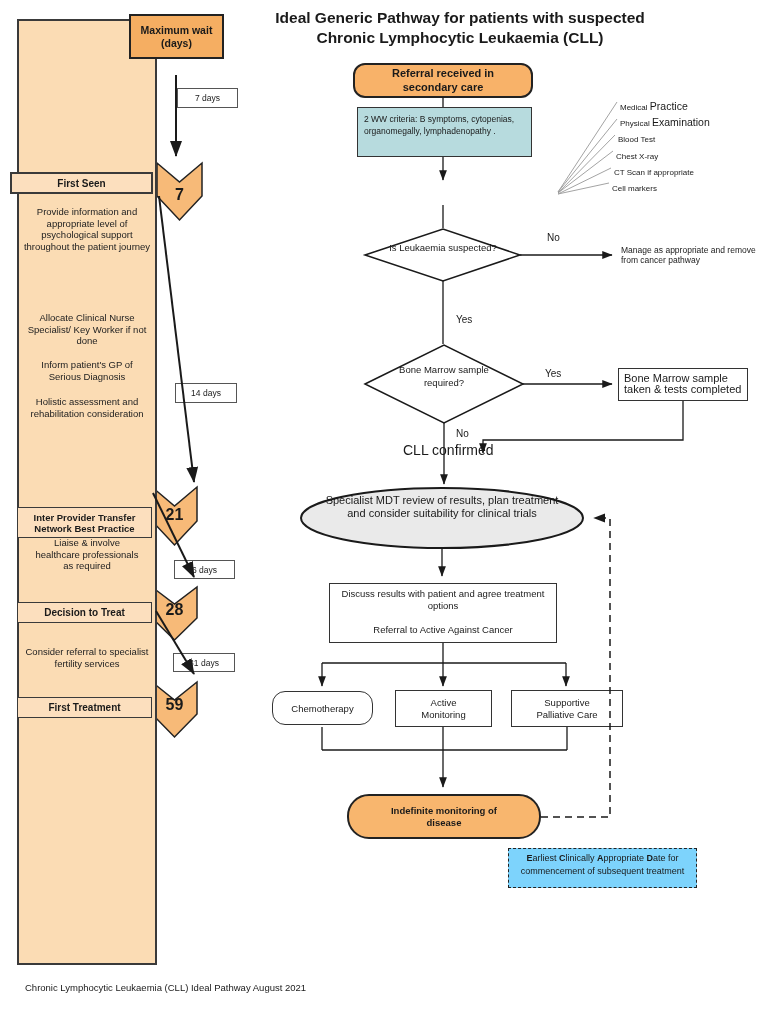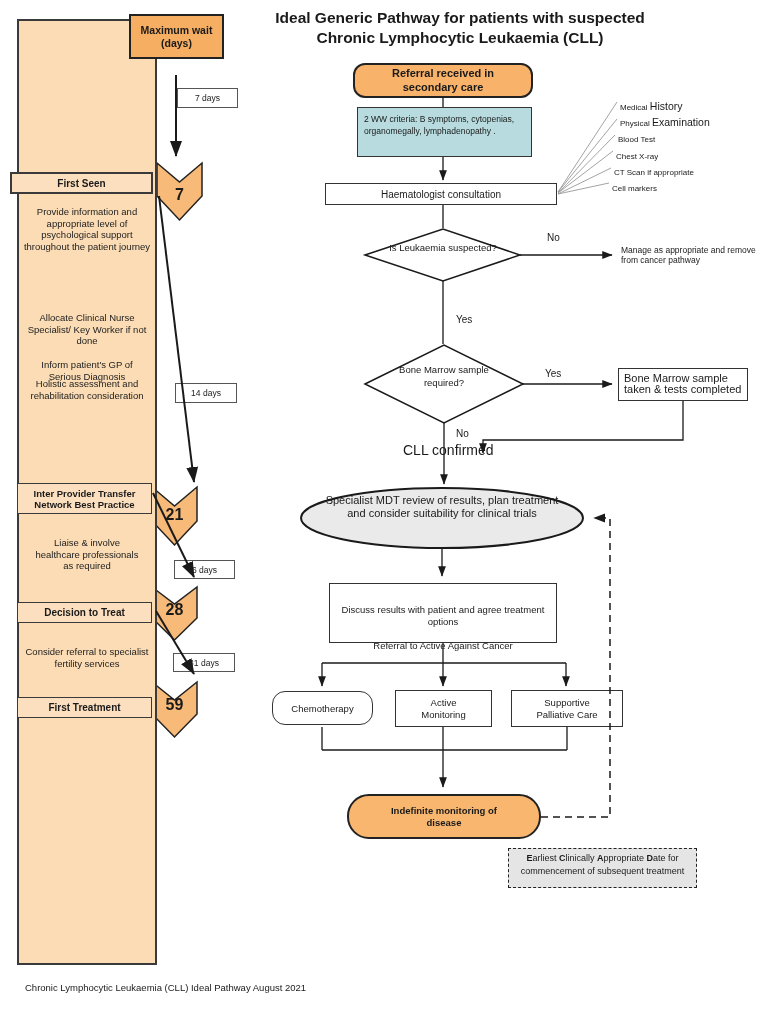--- a/index.html
+++ b/index.html
@@ -18,21 +18,21 @@
           align-items:center;justify-content:center;}
   .chevnum{font-weight:bold;font-size:16px;text-align:center;}
   
   .obox{background:#F8B269;border:2px solid #222;font-weight:bold;text-align:center;}
   .wbox{background:#fff;border:1.5px solid #333;text-align:center;}
   .teal{background:#B7DBDE;border:1.5px solid #333;font-size:8.5px;line-height:12px;
         text-align:left;padding:5px 6px;}
   .stadium{background:#F8B66E;border:2px solid #222;border-radius:22px;font-weight:bold;
            display:flex;align-items:center;justify-content:center;text-align:center;
            font-size:9.5px;line-height:12px;}
-  .dashedbox{background:#e5e5e5;border:1.5px dashed #222;font-size:9px;line-height:13px;
+  .dashedbox{background:#7dd3fc;border:1.5px dashed #222;font-size:9px;line-height:13px;
              text-align:center;padding:3px 4px;}
   .bseg{font-weight:bold;}
   .chk-pre{font-size:8px;}
   .chk-main{font-size:10.5px;}
 </style>
 </head>
 <body>
 
 <div id="canvas">
 
@@ -53,51 +53,49 @@
     <div>Ideal Generic Pathway for patients with suspected</div>
     <div>Chronic Lymphocytic Leukaemia (CLL)</div>
   </div>
 
   <div class="abs sidebar" style="left:17px;top:19px;width:140px;height:946px;"></div>
 
   <div class="abs band" style="left:10px;top:172px;width:143px;height:22px;font-size:10px;">First Seen</div>
 
   <div class="abs obox" style="left:129px;top:14px;width:95px;height:45px;font-size:10.5px;line-height:13px;
        background:#F5AE62;display:flex;align-items:center;justify-content:center;padding:2px;">Maximum wait (days)</div>
-  <div class="abs band" style="left:17px;top:483px;width:135px;height:31px;font-size:9.5px;line-height:11px;border-width:1.5px;">Inter Provider Transfer Network Best Practice</div>
+  <div class="abs band" style="left:17px;top:507px;width:135px;height:31px;font-size:9.5px;line-height:11px;border-width:1.5px;">Inter Provider Transfer Network Best Practice</div>
   <div class="abs band" style="left:17px;top:602px;width:135px;height:21px;font-size:10px;border-width:1.5px;">Decision to Treat</div>
   <div class="abs band" style="left:17px;top:697px;width:135px;height:21px;font-size:10px;border-width:1.5px;">First Treatment</div>
 
   <div class="abs note" style="left:22px;top:206px;width:130px;">Provide information and appropriate level of psychological support throughout the patient journey</div>
   <div class="abs note" style="left:20px;top:312px;width:134px;">Allocate Clinical Nurse Specialist/ Key Worker if not done</div>
   <div class="abs note" style="left:24px;top:359px;width:126px;">Inform patient's GP of Serious Diagnosis</div>
-  <div class="abs note" style="left:24px;top:378px;width:126px;">Holistic assessment and rehabilitation consideration</div>
+  <div class="abs note" style="left:24px;top:396px;width:126px;">Holistic assessment and rehabilitation consideration</div>
   <div class="abs note" style="left:32px;top:537px;width:110px;">Liaise &amp; involve healthcare professionals as required</div>
   <div class="abs note" style="left:22px;top:646px;width:130px;">Consider referral to specialist fertility services</div>
 
   <div class="abs daybox" style="left:177px;top:88px;width:61px;height:20px;">7 days</div>
   <div class="abs daybox" style="left:175px;top:383px;width:62px;height:20px;">14 days</div>
   <div class="abs daybox" style="left:174px;top:560px;width:61px;height:19px;">6 days</div>
   <div class="abs daybox" style="left:173px;top:653px;width:62px;height:19px;">31 days</div>
 
   <div class="abs chevnum" style="left:157px;top:186px;width:45px;">7</div>
   <div class="abs chevnum" style="left:152px;top:506px;width:45px;">21</div>
   <div class="abs chevnum" style="left:152px;top:601px;width:45px;">28</div>
   <div class="abs chevnum" style="left:152px;top:696px;width:45px;">59</div>
 
   <div class="abs obox" style="left:353px;top:63px;width:180px;height:35px;border-radius:12px;
        font-size:11px;line-height:13.5px;display:flex;align-items:center;justify-content:center;padding:8px 10px;">Referral received in secondary care</div>
 
   <div class="abs teal" style="left:357px;top:107px;width:175px;height:50px;">2 WW criteria: B symptoms, cytopenias, organomegally, lymphadenopathy .</div>
 
-  <div class="abs wbox" style="left:325px;top:183px;width:232px;height:22px;font-size:10px;
-       display:flex;align-items:center;justify-content:center;">Haematologist consultation</div>
 
   <div class="abs" style="left:620px;top:96px;">
-    <span class="chk-pre">Medical </span><span class="chk-main">History</span>
+    <span class="chk-pre">Medical </span><span class="chk-main">Practice</span>
   </div>
   <div class="abs" style="left:620px;top:112px;">
     <span class="chk-pre">Physical </span><span class="chk-main">Examination</span>
   </div>
   <div class="abs" style="left:618px;top:128px;">
     <span class="chk-pre">Blood </span> <span class="chk-pre">Test</span>
   </div>
   <div class="abs" style="left:616px;top:145px;">
     <span class="chk-pre">Chest X-ray</span>
   </div>
@@ -117,21 +115,21 @@
   <div class="abs" style="left:545px;top:368px;font-size:10px;">Yes</div>
   <div class="abs" style="left:456px;top:428px;font-size:10px;">No</div>
 
   <div class="abs wbox" style="left:618px;top:368px;width:130px;height:33px;font-size:11px;line-height:11px;
        text-align:left;padding:4px 5px;">Bone Marrow sample taken &amp; tests completed</div>
 
   <div class="abs" style="left:403px;top:436px;font-size:14px;margin-top:6px;">CLL confirmed</div>
 
   <div class="abs ctr" style="left:317px;top:494px;width:250px;font-size:11px;line-height:13px;">Specialist MDT review of results, plan treatment and consider suitability for clinical trials</div>
 
-  <div class="abs wbox" style="left:329px;top:583px;width:228px;height:60px;font-size:9.5px;line-height:12px;padding:20px 6px;">
+  <div class="abs wbox" style="left:329px;top:583px;width:228px;height:60px;font-size:9.5px;line-height:12px;padding:4px 6px;">
     <div>Discuss results with patient and agree treatment options</div>
     <div style="height:12px;"></div>
     <div>Referral to Active Against Cancer</div>
   </div>
 
   <div class="abs wbox" style="left:272px;top:691px;width:101px;height:34px;font-size:9.5px;
        display:flex;align-items:center;justify-content:center;border-radius:13px;">Chemotherapy</div>
   <div class="abs wbox" style="left:395px;top:690px;width:97px;height:37px;font-size:9.5px;line-height:12px;
        display:flex;align-items:center;justify-content:center;padding:12px 14px;">Active Monitoring</div>
   <div class="abs wbox" style="left:511px;top:690px;width:112px;height:37px;font-size:9.5px;line-height:12px;

